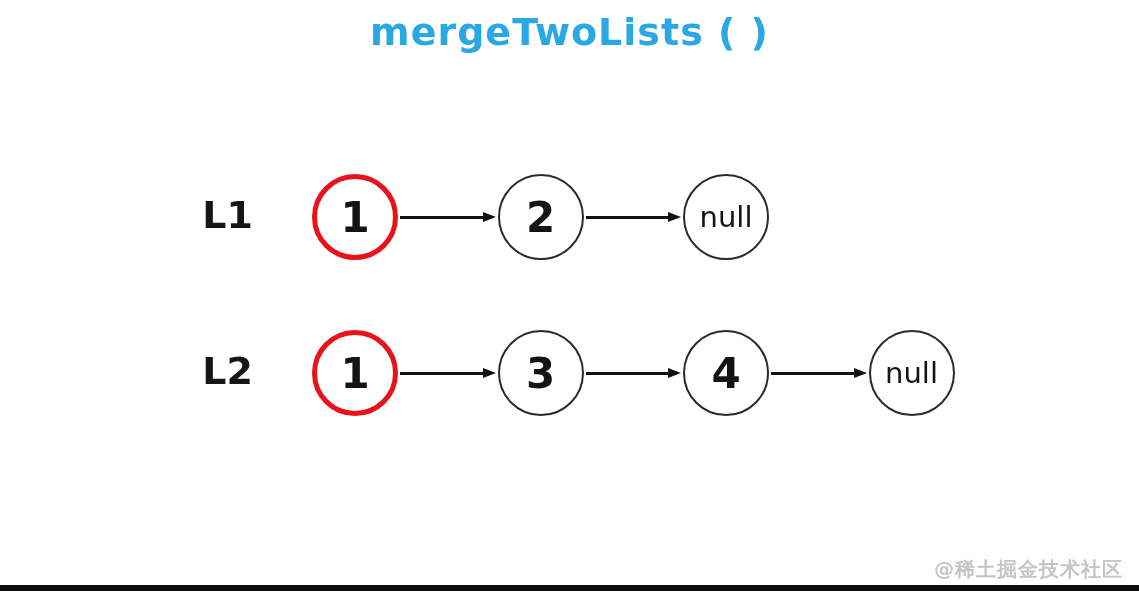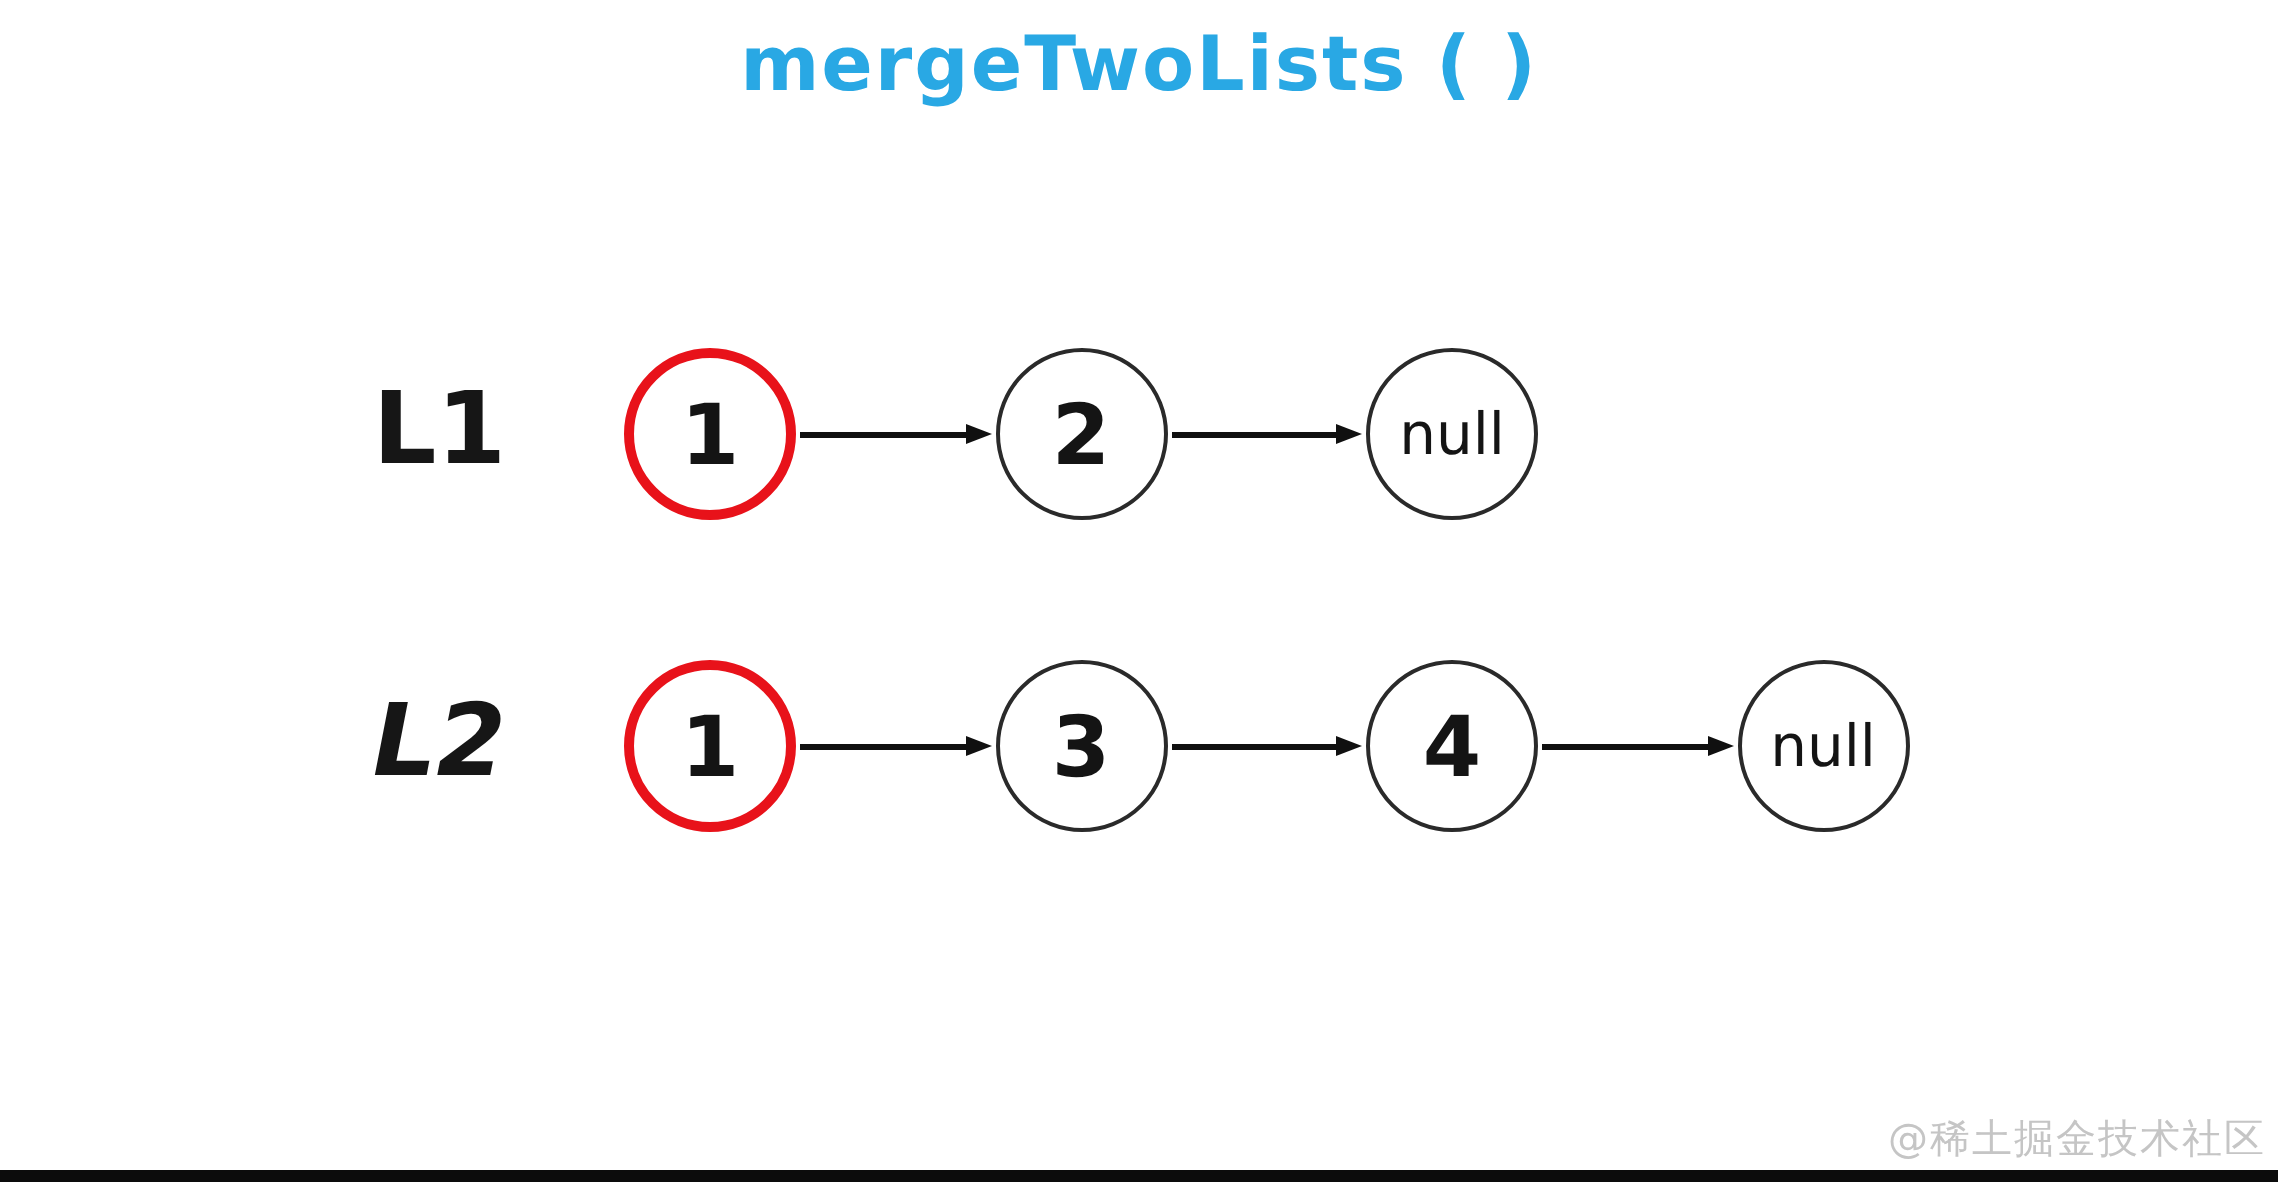--- a/index.html
+++ b/index.html
@@ -18,21 +18,21 @@
     width:100%;
     text-align:center;
     font-size:38px;
     font-weight:700;
     letter-spacing:1px;
     color:var(--title-color,#29a8e4);
   }
   .row-label{
     position:absolute;
     transform:translate(-100%,-54%);
-    font-size:50px;
+    font-size:38px;
     font-weight:600;
     color:#161616;
     white-space:nowrap;
   }
   .node{
     position:absolute;
     width:86px;
     height:86px;
     border-radius:50%;
     box-sizing:border-box;
@@ -61,26 +61,27 @@
   .arrow-head{
     position:absolute;
     width:0;
     height:0;
     border-top:5.5px solid transparent;
     border-bottom:5.5px solid transparent;
     border-left:13px solid #101010;
   }
   .watermark{
     position:absolute;
-    right:6px;
+    right:16px;
     bottom:13px;
     font-size:20px;
     letter-spacing:1px;
     color:var(--watermark-color,#c5c5c5);
     white-space:nowrap;
+    font-weight:bold;
   }
   .bottom-rule{
     position:absolute;
     left:0;
     bottom:5px;
     width:100%;
     height:6px;
     background:#0c0c0c;
   }
 </style>
@@ -91,21 +92,21 @@
   <div class="title">mergeTwoLists ( )</div>
   <div id="diagram">
       <div class="row-label" style="left: 253px; top: 217px;">L1</div>
       <div class="node highlighted" style="left: 355px; top: 217px;">1</div>
       <div class="arrow-line" style="left: 400px; top: 215.5px; width: 84.5px;"></div>
       <div class="arrow-head" style="left: 482.5px; top: 211.5px;"></div>
       <div class="node" style="left: 540.5px; top: 217px;">2</div>
       <div class="arrow-line" style="left: 585.5px; top: 215.5px; width: 84.5px;"></div>
       <div class="arrow-head" style="left: 668px; top: 211.5px;"></div>
       <div class="node small" style="left: 726px; top: 217px;">null</div>
-      <div class="row-label" style="left: 253px; top: 373px; font-style: italic;">L2</div>
+      <div class="row-label" style="left: 253px; top: 373px;">L2</div>
       <div class="node highlighted" style="left: 355px; top: 373px;">1</div>
       <div class="arrow-line" style="left: 400px; top: 371.5px; width: 84.5px;"></div>
       <div class="arrow-head" style="left: 482.5px; top: 367.5px;"></div>
       <div class="node" style="left: 540.5px; top: 373px;">3</div>
       <div class="arrow-line" style="left: 585.5px; top: 371.5px; width: 84.5px;"></div>
       <div class="arrow-head" style="left: 668px; top: 367.5px;"></div>
       <div class="node" style="left: 726px; top: 373px;">4</div>
       <div class="arrow-line" style="left: 771px; top: 371.5px; width: 84.5px;"></div>
       <div class="arrow-head" style="left: 853.5px; top: 367.5px;"></div>
       <div class="node small" style="left: 911.5px; top: 373px;">null</div>

